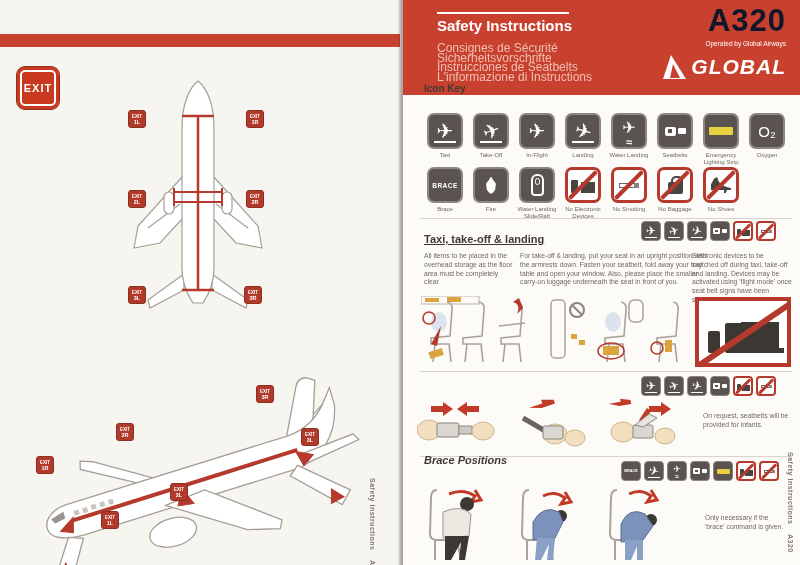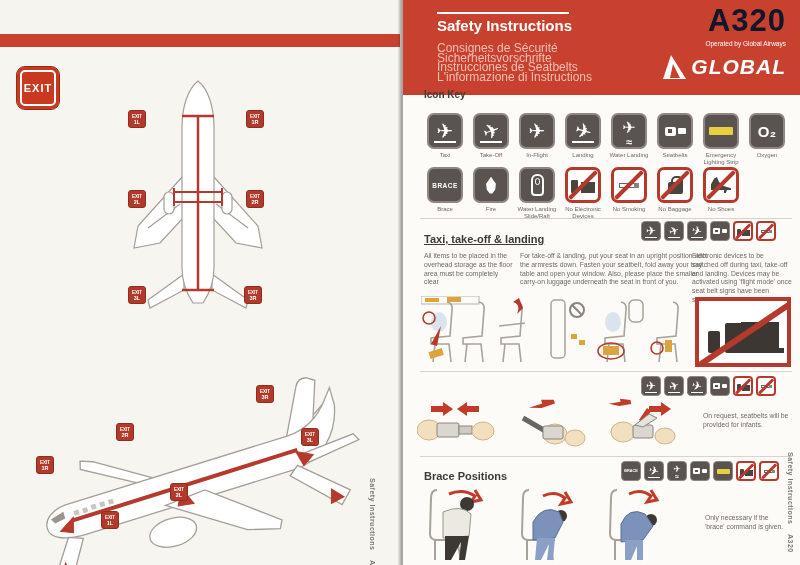--- a/index.html
+++ b/index.html
@@ -46,21 +46,21 @@
   .pl.up{transform:rotate(-20deg);}
   .pl.down{transform:rotate(16deg);}
   .ground{position:absolute;left:5px;right:5px;bottom:4px;height:2px;background:#ffffff;}
   .wave{position:absolute;left:0;right:0;bottom:0;text-align:center;color:#ffffff;font-size:11px;line-height:9px;font-weight:bold;}
   .pl.small-top{font-size:16px;margin-bottom:6px;}
   .belt{display:flex;align-items:center;gap:2px;}
   .belt .b1{width:11px;height:9px;background:#fff;border-radius:2px;position:relative;}
   .belt .b1:after{content:"";position:absolute;left:3px;top:2.5px;width:4px;height:4px;background:#5a5350;}
   .belt .b2{width:8px;height:6px;background:#fff;border-radius:1px;}
   .strip{width:24px;height:8px;background:#e8cf3f;border-radius:1px;}
-  .o2{color:#fff;font-weight:bold;font-size:15px;}
+  .o2{color:#fff;font-weight:normal;font-size:15px;}
   .bracetxt{color:#fff;font-weight:bold;font-size:6.5px;letter-spacing:0.5px;}
   .flame{width:13px;height:17px;background:#fff;
          clip-path:polygon(50% 0%,68% 22%,88% 42%,82% 78%,60% 100%,40% 100%,18% 78%,12% 42%,32% 22%);}
   .slideicon{width:13px;height:22px;border:2px solid #fff;border-radius:6px 6px 4px 4px;position:relative;}
   .slideicon:after{content:"";position:absolute;left:2px;right:2px;top:2px;height:5px;border:1.5px solid #fff;border-radius:3px;}
   .slash{position:absolute;left:-4px;right:-4px;top:50%;margin-top:-2px;height:4px;background:#b5392c;
          transform:rotate(-45deg);border-radius:1px;z-index:3;}
   .devices{position:relative;width:24px;height:16px;}
   .devices:before{content:"";position:absolute;right:0;bottom:0;width:14px;height:11px;background:#4a4440;}
   .devices:after{content:"";position:absolute;left:0;bottom:0;width:7px;height:13px;background:#4a4440;border-radius:1px;}
@@ -237,21 +237,21 @@
       <div class="operator">Operated by Global Airways</div>
       <div class="brand">
         <svg width="28" height="28" viewBox="0 0 28 28">
           <path d="M2 26 L25 26 L10 2 Z" fill="#ffffff"></path>
           <path d="M12 11 L19 25 L9 25 Z" fill="#c8402e"></path>
         </svg>
         <span class="brandtext">GLOBAL</span>
       </div>
     </div>
 
-    <div class="sec-head" style="left:21px;top:89px;font-size:10px;">Icon Key</div>
+    <div class="sec-head" style="left:21px;top:83px;font-size:10px;">Icon Key</div>
 
     <div class="key-row" style="left:19px;top:113px;">
       <div class="key-cell">
         <div class="key-icon">
             <span class="pl">✈</span>
             <i class="ground"></i>
           </div>
         <div class="key-label">Taxi</div>
       </div>
       <div class="key-cell">
@@ -517,21 +517,21 @@
       <div class="mini red">
           <span class="devices"></span>
           <i class="slash"></i>
         </div>
       <div class="mini red">
           <span class="cig"></span>
           <i class="slash"></i>
         </div>
     </div>
 
-    <div class="sec-head" style="left:21px;top:470px;font-size:11px;">Brace Positions</div>
+    <div class="sec-head" style="left:21px;top:454px;font-size:11px;font-style:italic;">Brace Positions</div>
 
     <svg style="position:absolute;left:20px;top:486px;" width="250" height="78" viewBox="0 0 250 78">
       <defs>
         <g id="bseat">
           <path d="M14 4 Q8 4 8 12 L7 48 Q7 54 14 54 L40 54 M12 54 L12 74 M34 54 L38 74" fill="none" stroke="#a9a29b" stroke-width="2"></path>
         </g>
       </defs>
       <g>
         <use href="#bseat"></use>
         <path d="M26 8 Q40 2 52 10 L48 16 L58 14 L52 4" fill="none" stroke="#c23b28" stroke-width="3"></path>

